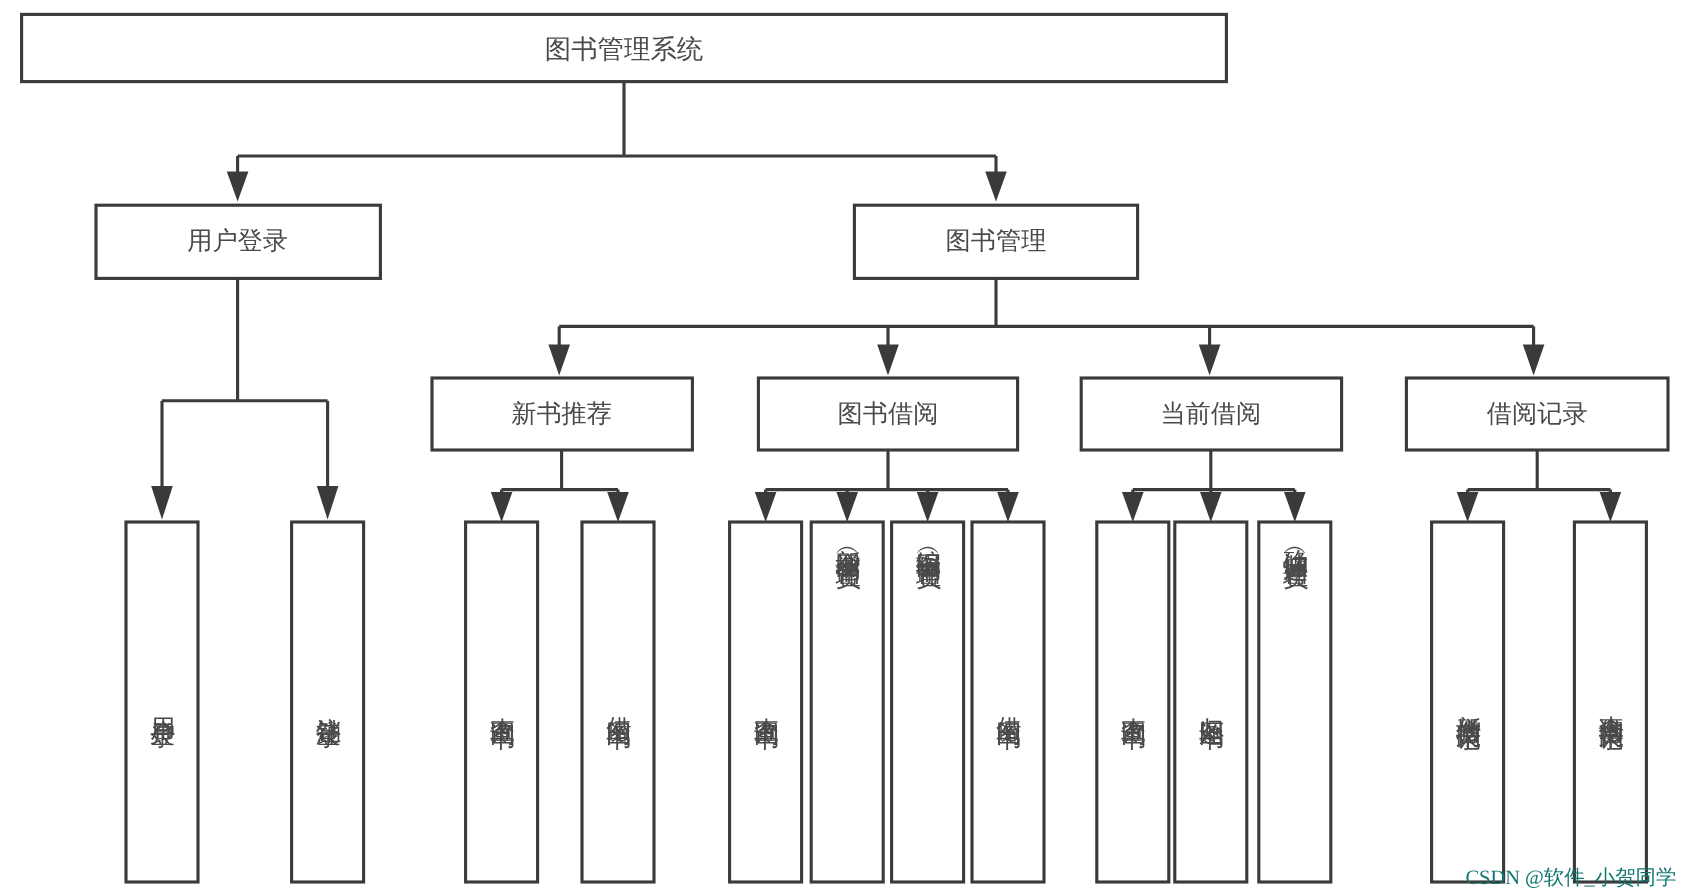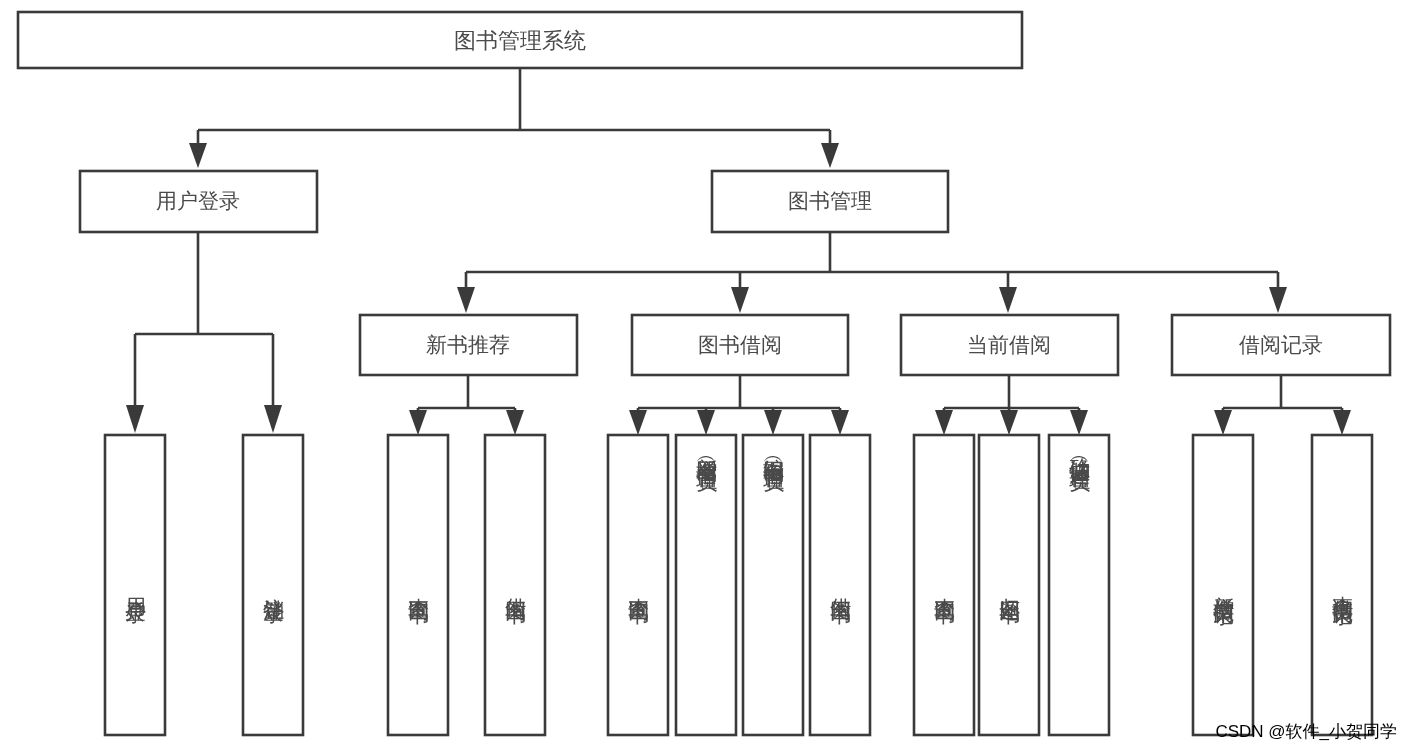--- a/index.html
+++ b/index.html
@@ -69,23 +69,23 @@
     font-size: 21px;
     line-height: 1.12;
     color: #4a4a4a;
     letter-spacing: 2px;
     white-space: nowrap;
   }
   .watermark {
     position: absolute;
     right: 8px;
     bottom: 4px;
-    font-family: Liberation Sans, sans-serif;
+    font-family: Liberation Serif, serif;
     font-size: 17px;
-    color: #000000;
+    color: #0f766e;
     white-space: nowrap;
     pointer-events: none;
   }
 </style>
 </head>
 <body>
 
 <div id="diagram-root">
 
   <svg class="diagram-canvas" viewBox="0 0 1405 747">

